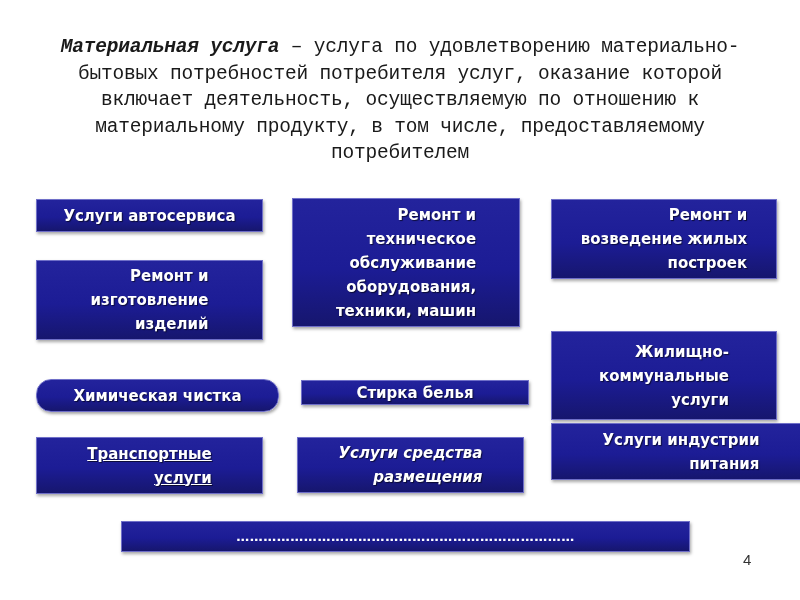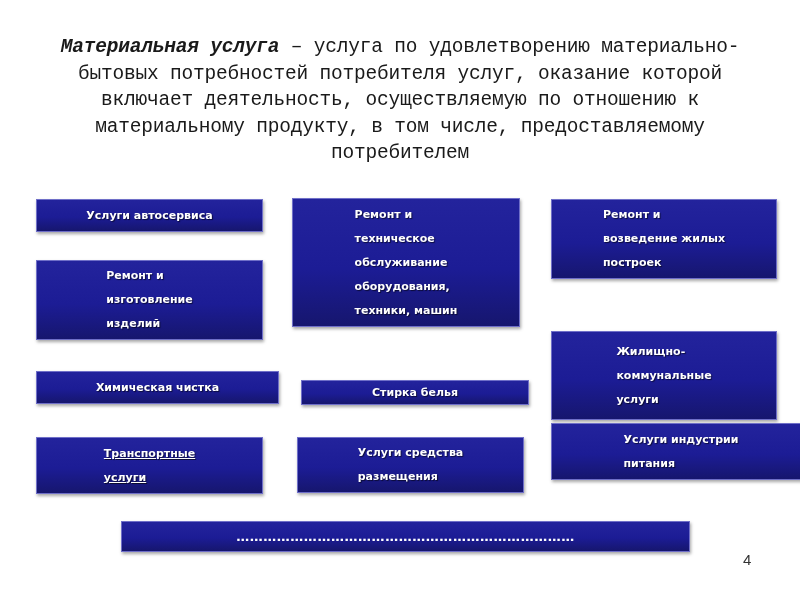--- a/index.html
+++ b/index.html
@@ -32,23 +32,23 @@
     }
     .box {
       position: absolute;
       box-sizing: border-box;
       background: linear-gradient(to bottom, #23239c 0%, #1c1c95 55%, #16166e 100%);
       border: 1px solid #6f6fc8;
       box-shadow: 1px 2px 3px rgba(0,0,0,0.35);
       color: #ffffff;
       font-family: "DejaVu Sans", sans-serif;
       font-weight: bold;
-      font-size: 11px;
+      font-size: 15px;
       line-height: 24px;
-      text-align: left;
+      text-align: right;
       display: flex;
       align-items: center;
       justify-content: center;
       padding: 0 4px;
       text-shadow: 1px 1px 1px rgba(0,0,0,0.6);
       white-space: pre-line;
     }
     .box span {
       display: block;
     }
@@ -92,42 +92,42 @@
 <div class="box" style="left:36px; top:199px; width:227px; height:33px;">
   <span>Услуги автосервиса</span>
 </div>
 
 <div class="box" style="left:36px; top:260px; width:227px; height:80px;">
   <span>Ремонт и
 изготовление
 изделий</span>
 </div>
 
-<div class="box" style="left:36px; top:371px; width:243px; height:33px;">
+<div class="box" style="left:36px; top:379px; width:243px; height:33px;border-radius:15px;">
   <span>Химическая чистка</span>
 </div>
 
 <div class="box" style="left:36px; top:437px; width:227px; height:57px;text-decoration:underline;">
   <span>Транспортные
 услуги</span>
 </div>
 
 <div class="box" style="left:292px; top:198px; width:228px; height:129px;">
   <span>Ремонт и
 техническое
 обслуживание
 оборудования,
 техники, машин</span>
 </div>
 
 <div class="box" style="left:301px; top:380px; width:228px; height:25px;">
   <span>Стирка белья</span>
 </div>
 
-<div class="box" style="left:297px; top:437px; width:227px; height:56px;">
+<div class="box" style="left:297px; top:437px; width:227px; height:56px;font-style:italic;">
   <span>Услуги средства
 размещения</span>
 </div>
 
 <div class="box" style="left:551px; top:199px; width:226px; height:80px;">
   <span>Ремонт и
 возведение жилых
 построек</span>
 </div>
 

